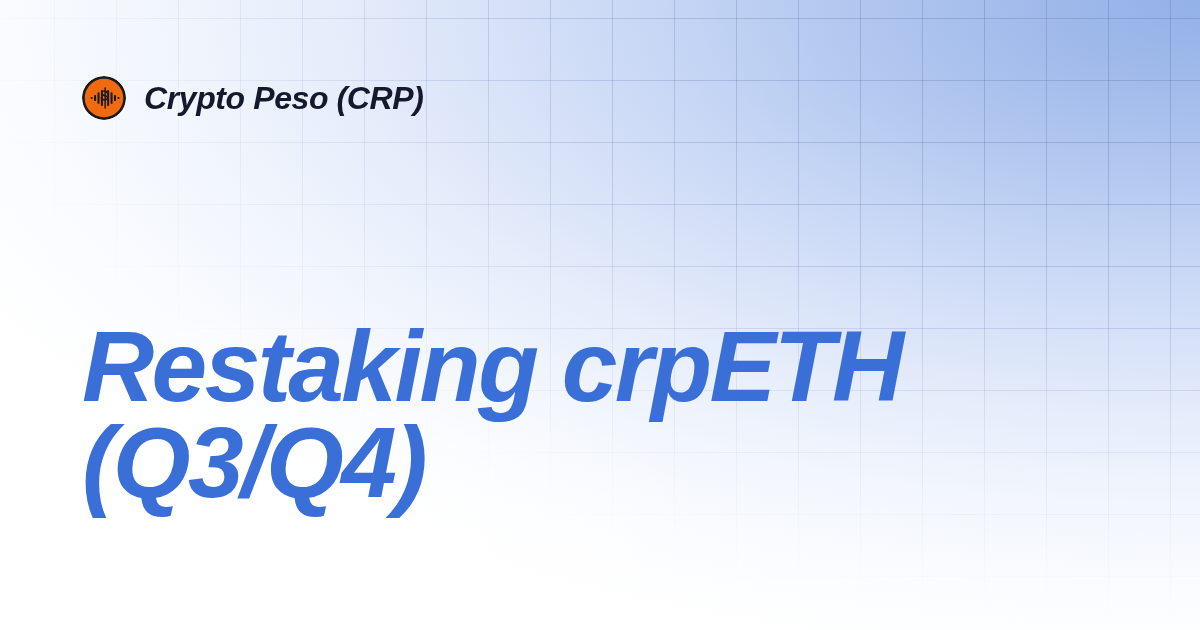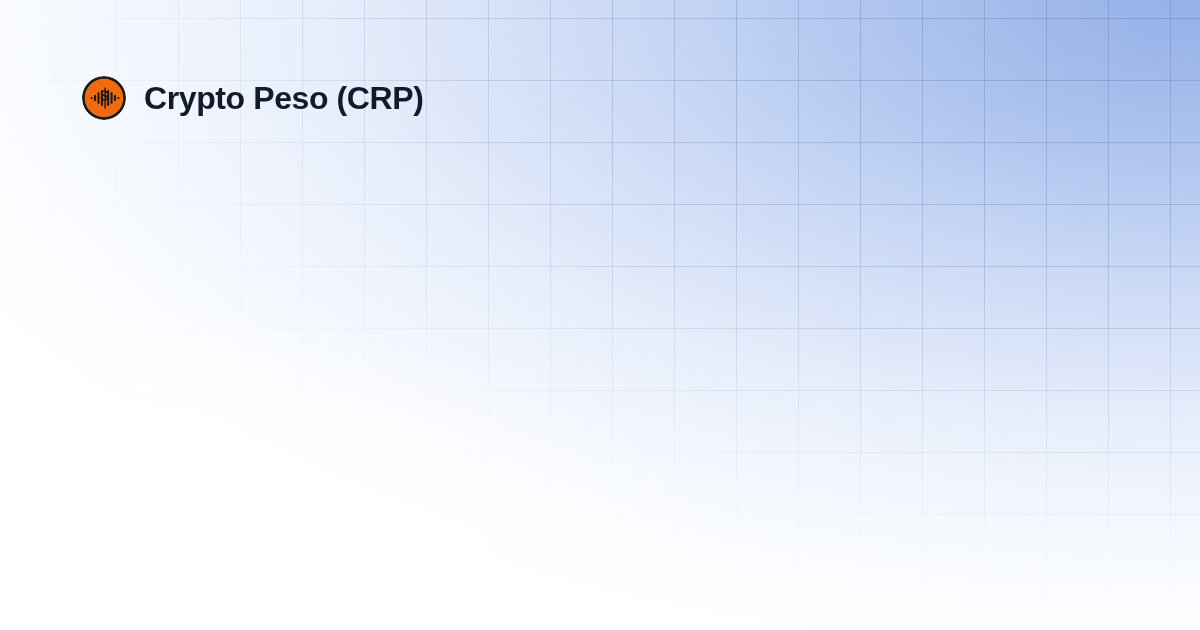--- a/index.html
+++ b/index.html
@@ -87,20 +87,21 @@
   }
 
   
   .content {
     position: absolute;
     inset: 0;
     padding: 74px 47px 72px 82px;
     display: flex;
     flex-direction: column;
     justify-content: flex-start;
+    font-style: italic;
   }
 
   .brand-row {
     display: flex;
     align-items: center;
     gap: 18px;
     height: 48px;
   }
 
   .brand-logo {
@@ -160,15 +161,18 @@
           <rect x="46.5" y="27.5" width="3" height="9" rx="1.4"></rect>
           <rect x="51.5" y="30.5" width="3" height="3" rx="1.2"></rect>
           <rect x="32.6" y="16.5" width="2.1" height="31" rx="1"></rect>
           <path d="M37.6 25.0c-0.4-2.6-2.3-4.2-4.8-4.2-2.8 0-4.9 1.7-4.9 4.3 0 2.3 1.5 3.5 4.1 4.2l1.6 0.4c1.6 0.4 2.3 1.0 2.3 2.0 0 1.2-1.1 2.1-2.8 2.1-1.8 0-3.0-0.9-3.2-2.5h-3.1c0.2 3.0 2.4 4.8 5.4 4.8 3.1 0 5.4-1.8 5.4-4.6 0-2.4-1.5-3.7-4.3-4.4l-1.5-0.4c-1.5-0.4-2.2-1.0-2.2-1.9 0-1.1 1.0-1.9 2.5-1.9 1.5 0 2.5 0.8 2.7 2.1z"></path>
         </g>
       </svg>
 
       <div class="brand-name">Crypto Peso (CRP)</div>
     </div>
 
+    <div class="headline-wrap">
+      <h1 class="headline">Restaking crpETH (Q3/Q4)</h1>
+    </div>
 
   </div>
 </div>
 
 </body></html>

